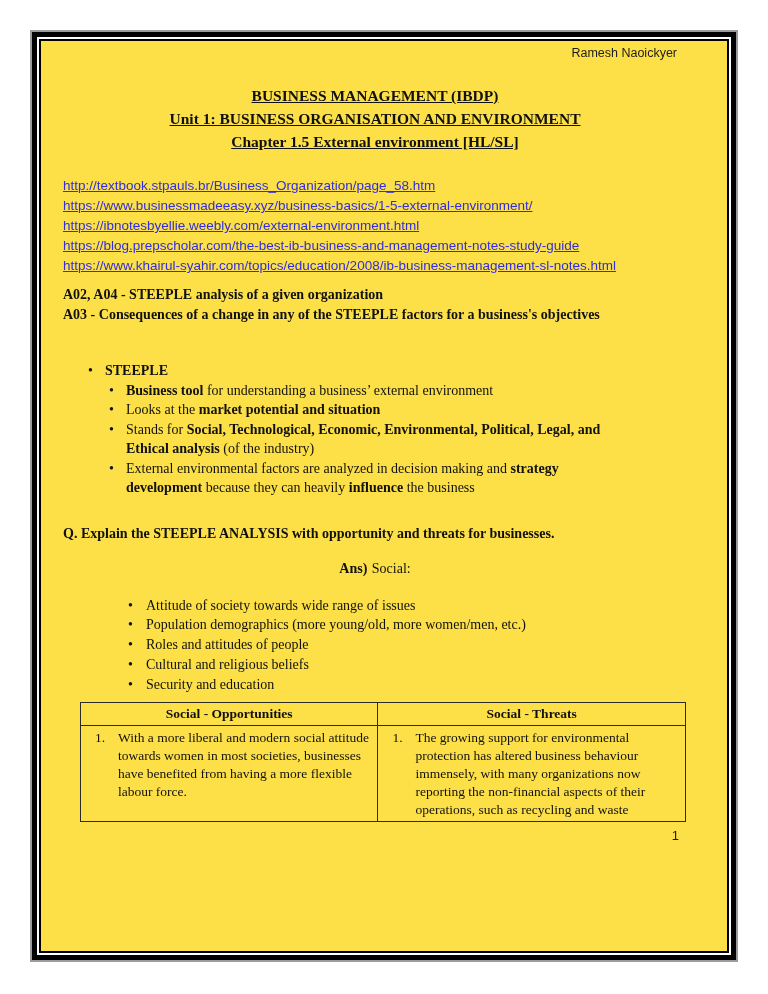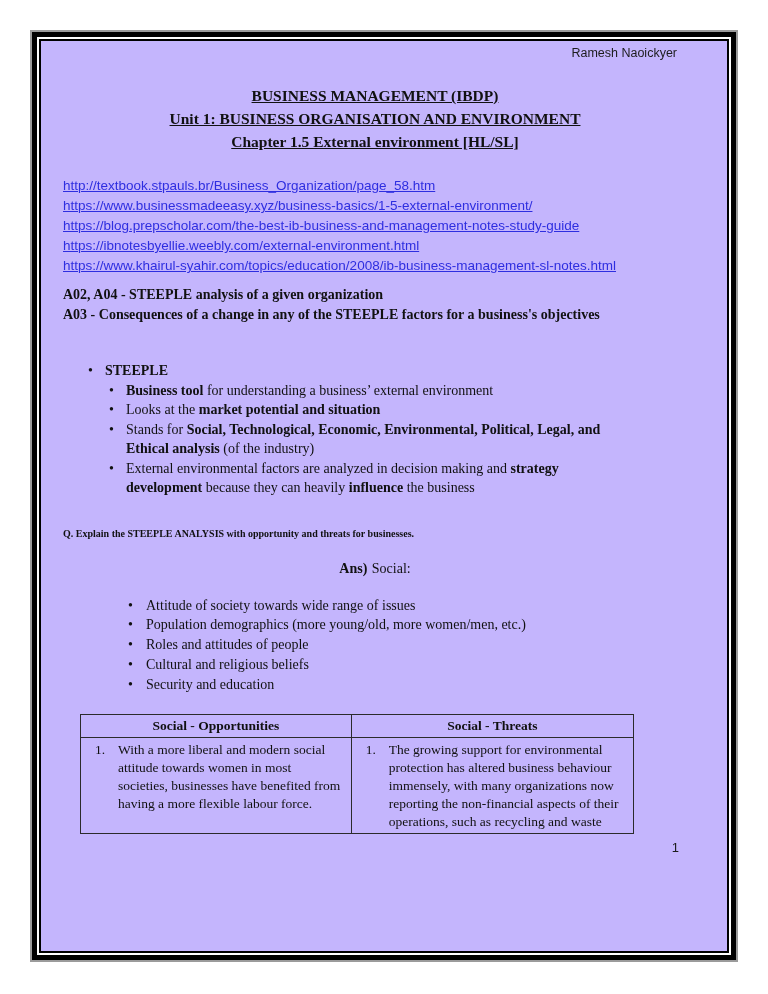--- a/index.html
+++ b/index.html
@@ -12,21 +12,21 @@
   }
   body { position: relative; }
 
   
   .page-outer {
     position: absolute; left: 30px; top: 30px;
     width: 708px; height: 932px;
     border: 2px solid #9b9b9b;
   }
   .page-black { position: absolute; inset: 0; border: 5px solid #000; }
-  .page-inner { position: absolute; inset: 2px; border: 2px solid #000; background: #c4b5fd; }
+  .page-inner { position: absolute; inset: 2px; border: 2px solid #000; background: #fde047; }
   .content {
     position: absolute; inset: 0;
     padding: 0 40px 0 22px;
     overflow: hidden;
   }
 
   .doc-author {
     margin-top: 5px; padding-right: 10px;
     text-align: right;
     font-family: "Liberation Sans", sans-serif;
@@ -56,28 +56,28 @@
   .obj-indent { padding-left: 42px; }
 
   .steeple { margin-top: 36px; font-size: 14px; line-height: 19.5px; }
   .bul { display: flex; }
   .bul .dot { flex: none; }
   .lv1 { margin-left: 25px; } .lv1 .dot { width: 17px; }
   .lv2 { margin-left: 46px; } .lv2 .dot { width: 17px; }
   .lv3 { margin-left: 65px; } .lv3 .dot { width: 18px; }
   .btxt { flex: 1; }
 
-  .q { margin-top: 26px; font-weight: bold; font-size: 10px; line-height: 20px; }
+  .q { margin-top: 26px; font-weight: bold; font-size: 14px; line-height: 20px; }
   .ans { margin-top: 15px; font-size: 14px; line-height: 20px; text-align: center; }
   .ans-text { margin-left: 0.32em; }
   .social-list { margin-top: 17px; font-size: 14px; line-height: 19.8px; }
 
   .stable {
-    margin-top: 20px; margin-left: 17px;
-    width: 554px; border-collapse: collapse;
+    margin-top: 8px; margin-left: 17px;
+    width: 606px; border-collapse: collapse;
     font-size: 13.5px; line-height: 18px;
   }
   .stable th, .stable td { border: 1.5px solid #2b2b2b; }
   .stable th {
     font-weight: bold; text-align: center;
     height: 23px; padding: 1px 4px;
     font-size: 13.5px;
   }
   .stable td { vertical-align: top; padding: 3px 6px 2px 6px; }
   .cell-item { display: flex; padding-left: 8px; }
@@ -103,22 +103,22 @@
 
         <div class="titles">
           <div><span class="t">BUSINESS MANAGEMENT (IBDP)</span></div>
           <div><span class="t">Unit 1: BUSINESS ORGANISATION AND ENVIRONMENT</span></div>
           <div><span class="t">Chapter 1.5 External environment [HL/SL]</span></div>
         </div>
 
         <div class="links">
           <a href="#">http://textbook.stpauls.br/Business_Organization/page_58.htm</a>
           <a href="#">https://www.businessmadeeasy.xyz/business-basics/1-5-external-environment/</a>
+          <a href="#">https://ibnotesbyellie.weebly.com/external-environment.html</a>
           <a href="#">https://blog.prepscholar.com/the-best-ib-business-and-management-notes-study-guide</a>
-          <a href="#">https://ibnotesbyellie.weebly.com/external-environment.html</a>
           <a href="#">https://www.khairul-syahir.com/topics/education/2008/ib-business-management-sl-notes.html</a>
         </div>
 
         <div class="learning">
           <div class="bold">A02, A04 - STEEPLE analysis of a given organization</div>
           <div class="bold">A03 - Consequences of a change in any of the STEEPLE factors for a business's objectives</div>
         </div>
 
         <div class="steeple">
           <div class="bul lv1">

